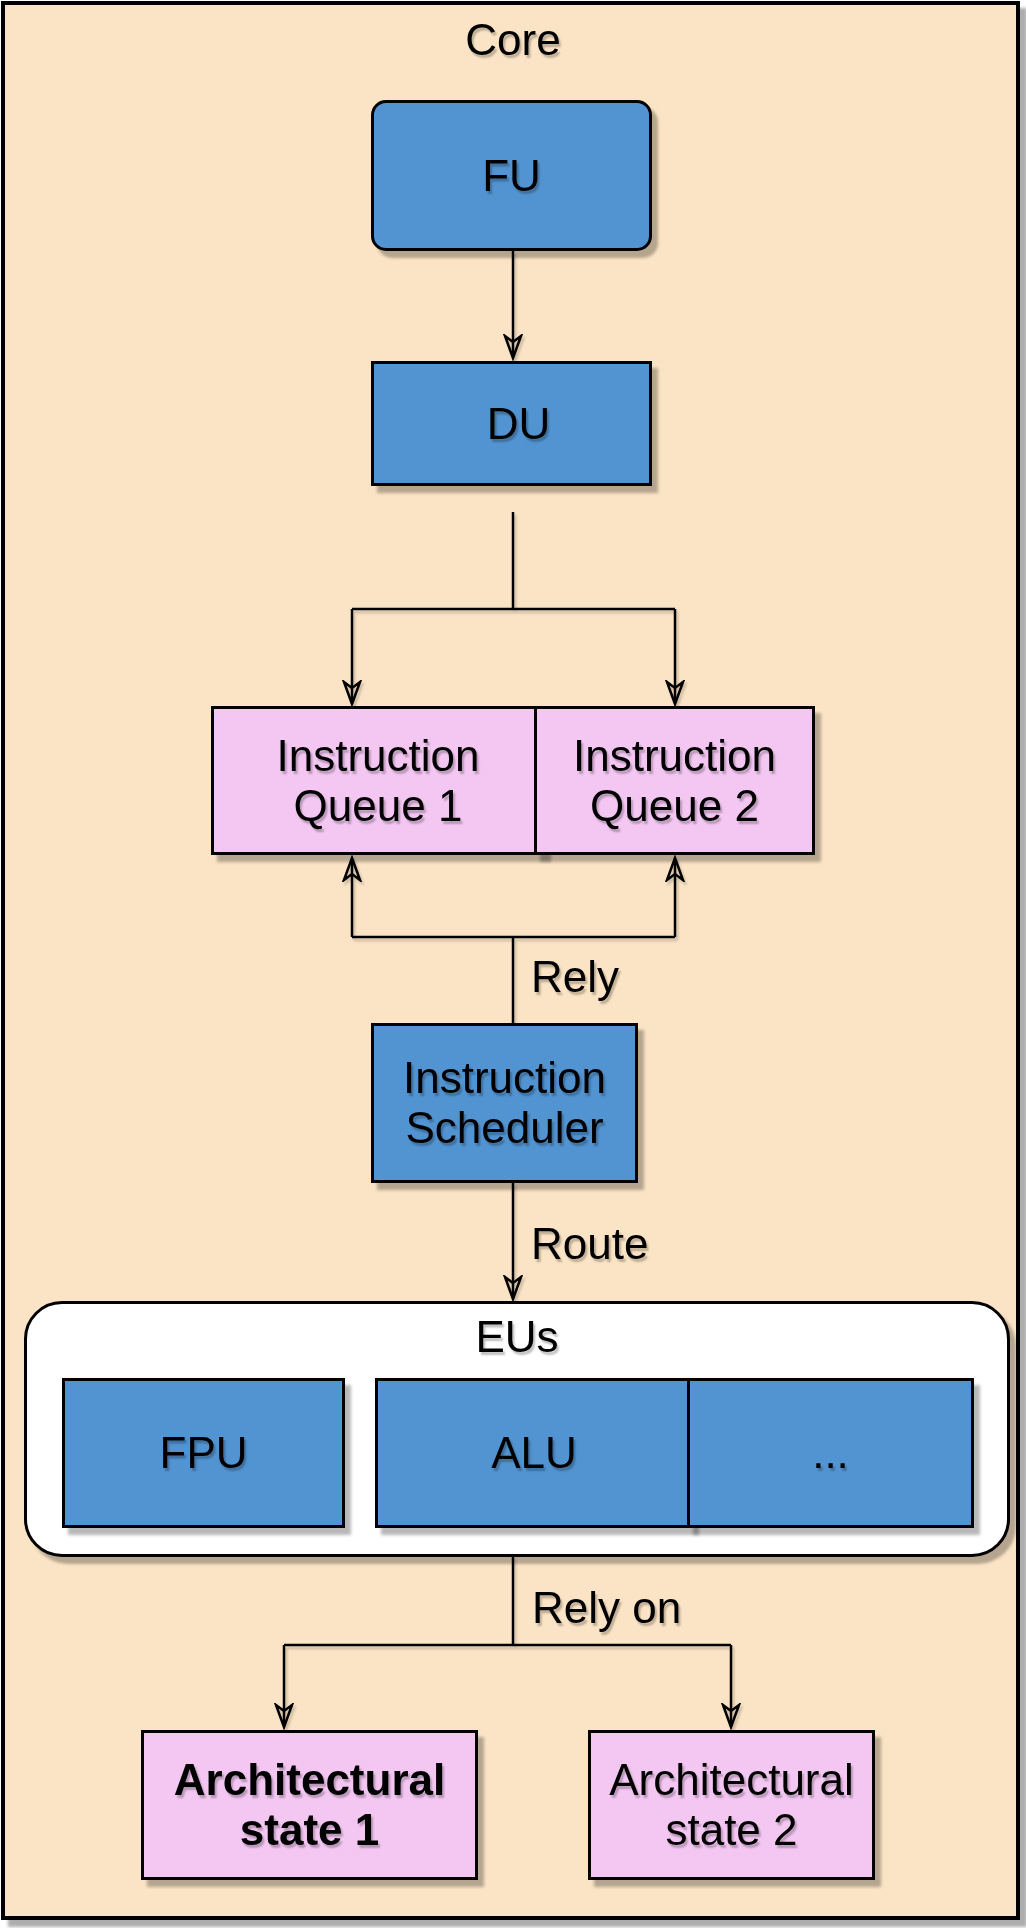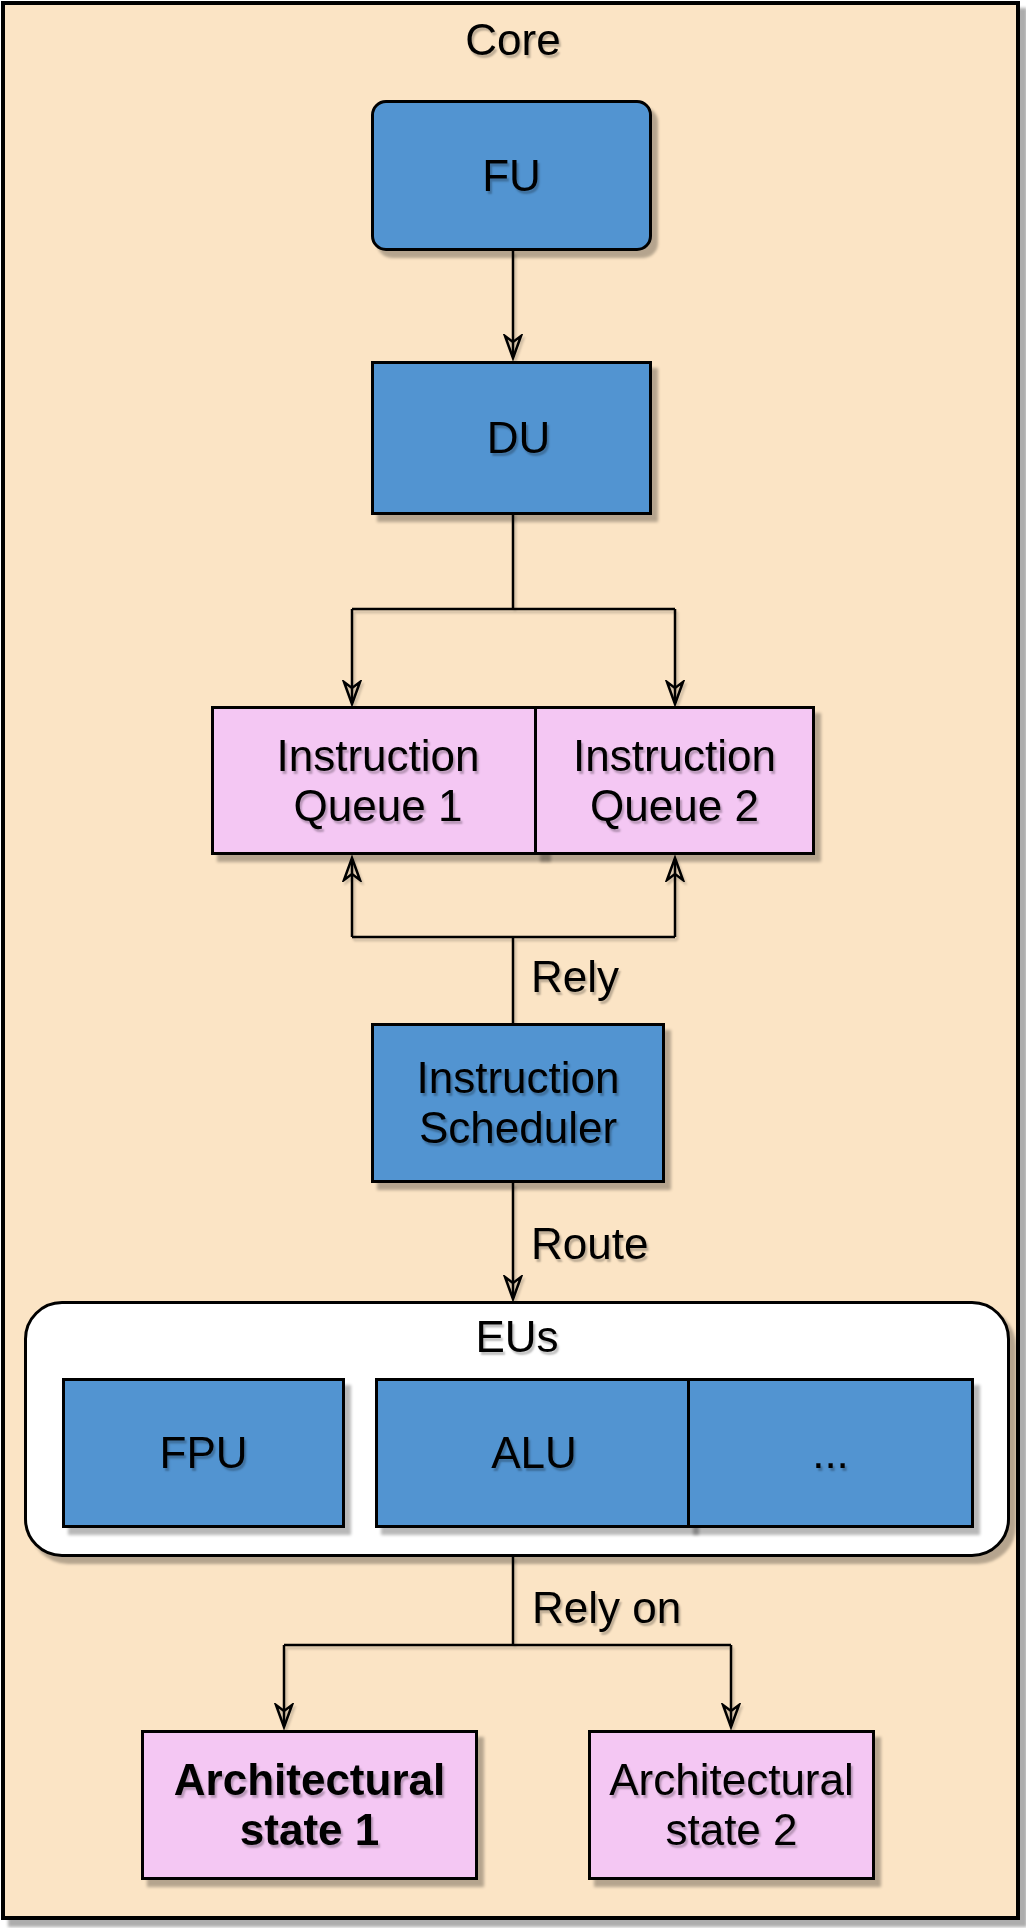--- a/index.html
+++ b/index.html
@@ -97,33 +97,33 @@
     <path d="M513,1556 L513,1645"></path>
     <path d="M284,1645 L731,1645"></path>
     <path d="M284,1645 L284,1726" marker-end="url(#arrow)"></path>
     <path d="M731,1645 L731,1726" marker-end="url(#arrow)"></path>
   </svg>
 
   <div class="box blue" style="left:371px;top:100px;width:281px;height:151px;border-radius:15px;">
     <span>FU</span>
   </div>
 
-  <div class="box blue" style="left:371px;top:361px;width:281px;height:154px;padding-left:28px;">
+  <div class="box blue" style="left:371px;top:361px;width:281px;height:125px;padding-left:28px;">
     <span>DU</span>
   </div>
 
   <div class="box pink" style="left:211px;top:706px;width:334px;height:149px;">
     <span>Instruction Queue 1</span>
   </div>
 
   <div class="box pink" style="left:534px;top:706px;width:281px;height:149px;">
     <span>Instruction Queue 2</span>
   </div>
 
-  <div class="box blue" style="left:371px;top:1023px;width:294px;height:160px;">
+  <div class="box blue" style="left:371px;top:1023px;width:267px;height:160px;">
     <span>Instruction Scheduler</span>
   </div>
 
   <div class="eus-container"></div>
   <div class="eus-title">EUs</div>
 
   <div class="box blue" style="left:62px;top:1378px;width:283px;height:150px;">
     <span>FPU</span>
   </div>
 

